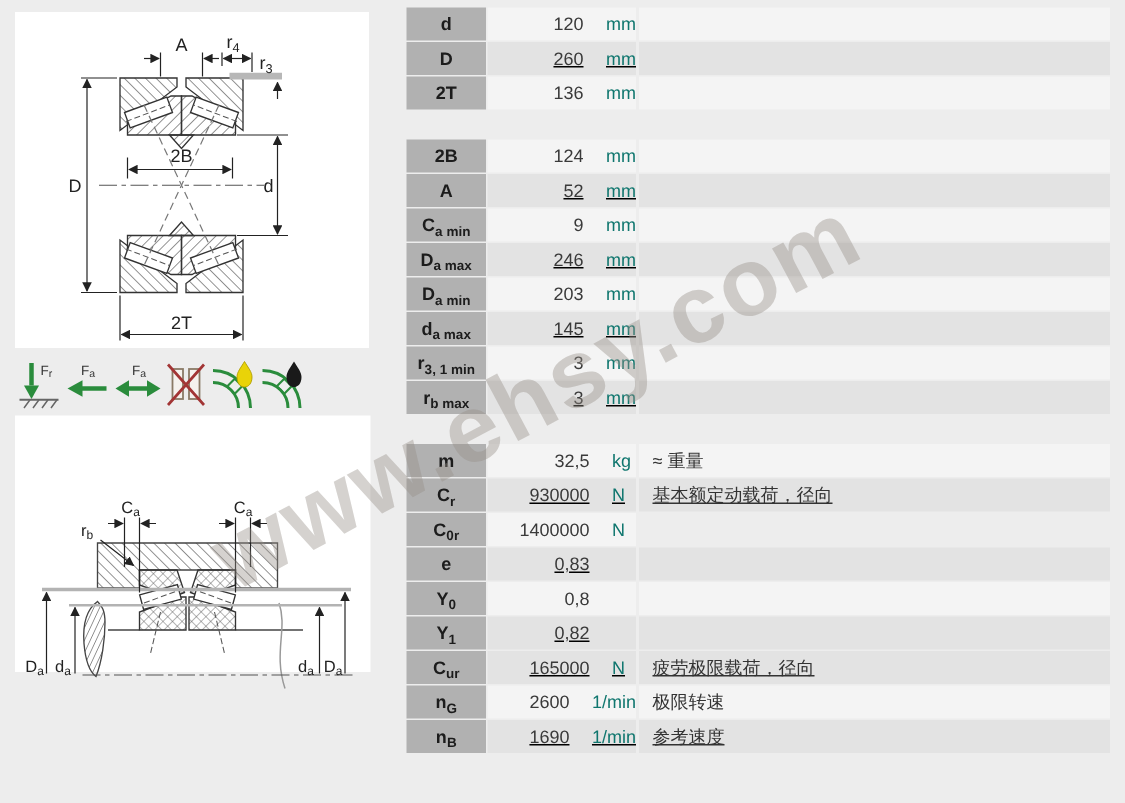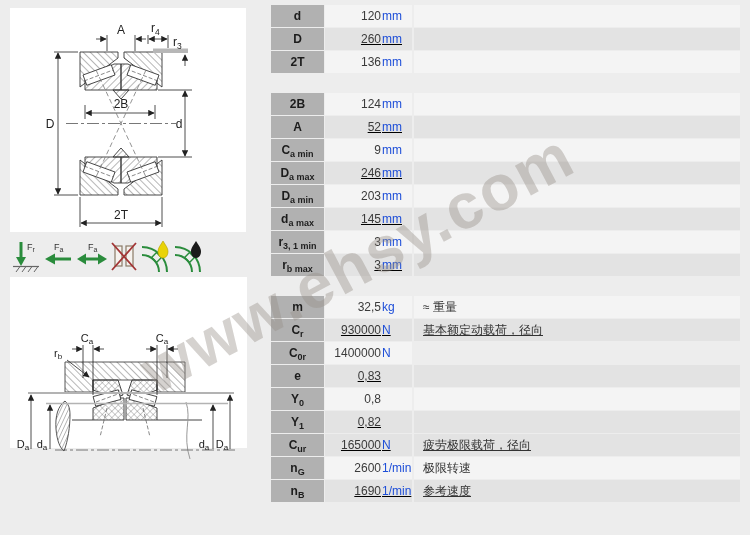--- a/index.html
+++ b/index.html
@@ -10,23 +10,23 @@
   .bottom-panel{left:10px;top:277px;width:237px;height:171px;}
   .icon-bar{position:absolute;left:12px;top:239px;display:flex;gap:3px;align-items:flex-start;}
   .spec-table{position:absolute;left:271px;top:0;width:469px;height:535px;}
   .t-group{position:absolute;left:0;width:100%;}
   .g0{top:5px;} .g1{top:93px;} .g2{top:296px;}
   .t-row{display:flex;height:22px;margin-bottom:1px;font-size:12px;}
   .t-label{width:53px;background:#b1b1b1;text-align:center;line-height:22px;
            font-weight:bold;color:#1c1c1c;flex:none;margin-right:1px;}
   .lb{font-weight:bold;}
   .ls{font-size:9px;vertical-align:-3px;font-weight:bold;}
-  .t-value{width:87px;display:flex;line-height:22px;flex:none;margin-right:2px;}
+  .t-value{width:87px;display:flex;line-height:22px;flex:none;margin-right:2px;padding-left:12px;}
   .num{width:56px;text-align:right;color:#3a3a3a;white-space:nowrap;}
-  .unit{margin-left:1px;color:#1d4ed8;white-space:nowrap;text-align:right;}
+  .unit{margin-left:15px;color:#0f766e;white-space:nowrap;text-align:right;}
   .t-desc{flex:1;line-height:22px;padding-left:9px;color:#333;white-space:nowrap;overflow:hidden;}
   .light .t-value,.light .t-desc{background:#f4f4f4;}
   .dark  .t-value,.dark  .t-desc{background:#e3e3e3;text-decoration:underline;}
   .watermark{position:absolute;left:357px;top:263px;
              transform:translate(-50%,-50%) rotate(-28deg);
              font-size:64px;font-weight:bold;color:rgba(150,142,135,0.40);
              letter-spacing:2px;white-space:nowrap;pointer-events:none;z-index:9;}
   svg text{font-family:"Liberation Sans",sans-serif;}
 </style>
 </head>

